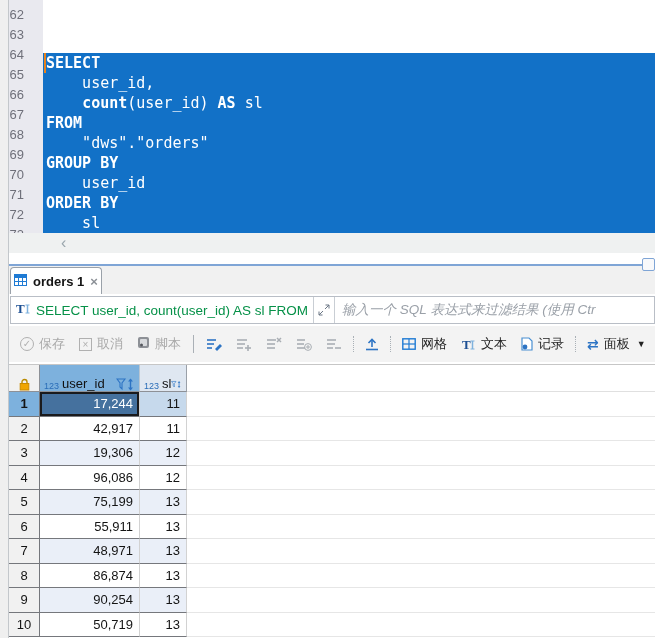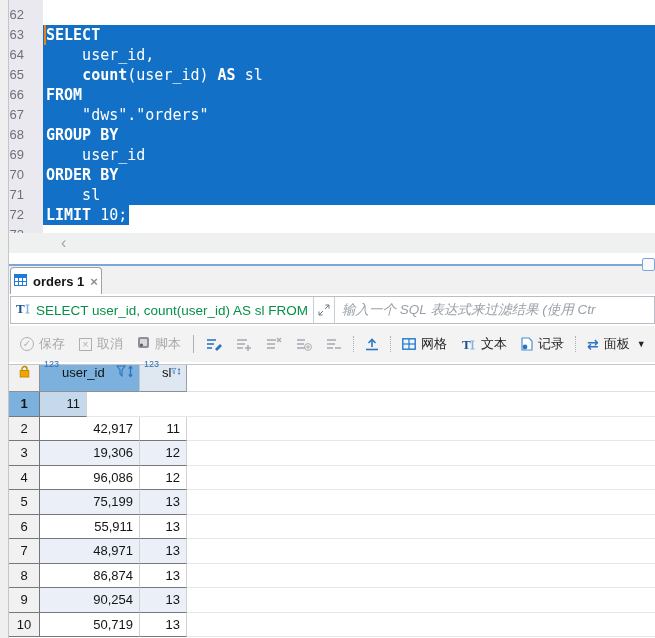--- a/index.html
+++ b/index.html
@@ -9,21 +9,21 @@
   .left-strip { position:absolute; left:0; top:0; width:9px; height:638px;
                 background:#efefef; border-right:1px solid #c3c7cb; }
   .content { position:absolute; left:9px; top:0; width:646px; height:638px; }
 
   
   .editor { height:233px; display:flex; overflow:hidden; background:#fff; }
   .gutter { width:34px; background:#e9e9ef; padding-top:5px; flex:none; }
   .gnum { height:20px; font-size:13px; line-height:20px; text-align:right;
           padding-right:19px; color:#6f707a; }
   .codearea { flex:1; padding-top:5px; position:relative;
-              font-family:"DejaVu Sans Mono",monospace; font-size:15px; overflow:hidden; }
+              font-family:"DejaVu Sans Mono",monospace; font-size:15px; overflow:hidden;margin-top:28px; }
   .cline { height:20px; line-height:20px; white-space:pre; color:#222; padding-left:3px; }
   .cline.sel { background:#1271c7; color:#fff; }
   .cline.part { padding-left:0; }
   .cline.part .sel-inline { background:#1271c7; color:#fff; display:inline-block;
                             padding-left:3px; padding-right:2px; white-space:pre; }
   .kw { font-weight:bold; }
   .caret { position:absolute; left:1px; top:25px; width:2px; height:20px;
            background:#e8821d; z-index:3; }
 
   
@@ -70,21 +70,21 @@
   .icon-box { width:13px; height:13px; border:1px solid #b0b0b0; color:#b0b0b0;
               font-size:10px; line-height:11px; text-align:center; }
   .icon-arrows { color:#2d74c4; font-size:14px; font-weight:bold; line-height:14px; }
   .dd-arrow { font-size:9px; color:#222; margin-left:2px; }
 
   .gap2 { height:2px; background:#fff; }
 
   
   .grid { background:#fff; }
   .g-header { display:flex; height:28px; border-top:1px solid #c6c6c6; }
-  .h-cell { display:flex; align-items:flex-start; }
+  .h-cell { display:flex; align-items:flex-end; }
   .h-lock { width:31px; background:#f1f1f1; border-right:1px solid #8d9096;
             border-bottom:1px solid #8d9096; justify-content:center; flex:none; }
   .h-col { border-bottom:1px solid #8d9096; padding:0 4px; flex:none; }
   .h-uid { width:100px; background:#7db1dd; border-right:1px solid #b9c6d2; }
   .h-sl  { width:47px;  background:#dfe7f1; border-right:1px solid #9aa0a8; }
   .h-fill { flex:1; background:#fff; border-bottom:1px solid #e0e0e0; }
   .badge { font-size:9px; color:#2a6db8; margin:-6px 3px 0 0; flex:none; }
   .h-name { font-size:13px; color:#111; flex:1; }
 
   .row { display:flex; height:24.5px; }
@@ -341,20 +341,21 @@
               <line x1="14.5" y1="1.5" x2="14.5" y2="11.5" stroke="#2d74c4" stroke-width="1.4"></line>
               <path d="M14.5 0.5 L12 3.5 H17 Z" fill="#2d74c4"></path>
               <path d="M14.5 12.5 L12 9.5 H17 Z" fill="#2d74c4"></path>
             </svg>
         </div>
         <div class="h-fill"></div>
       </div>
 
       <div class="row odd selrow">
         <div class="c-num">1</div>
+        <div class="c-val c-uid cell-selected">17,244</div>
         <div class="c-val c-sl">11</div>
         <div class="c-fill"></div>
       </div>
       <div class="row">
         <div class="c-num">2</div>
         <div class="c-val c-uid">42,917</div>
         <div class="c-val c-sl">11</div>
         <div class="c-fill"></div>
       </div>
       <div class="row odd">

